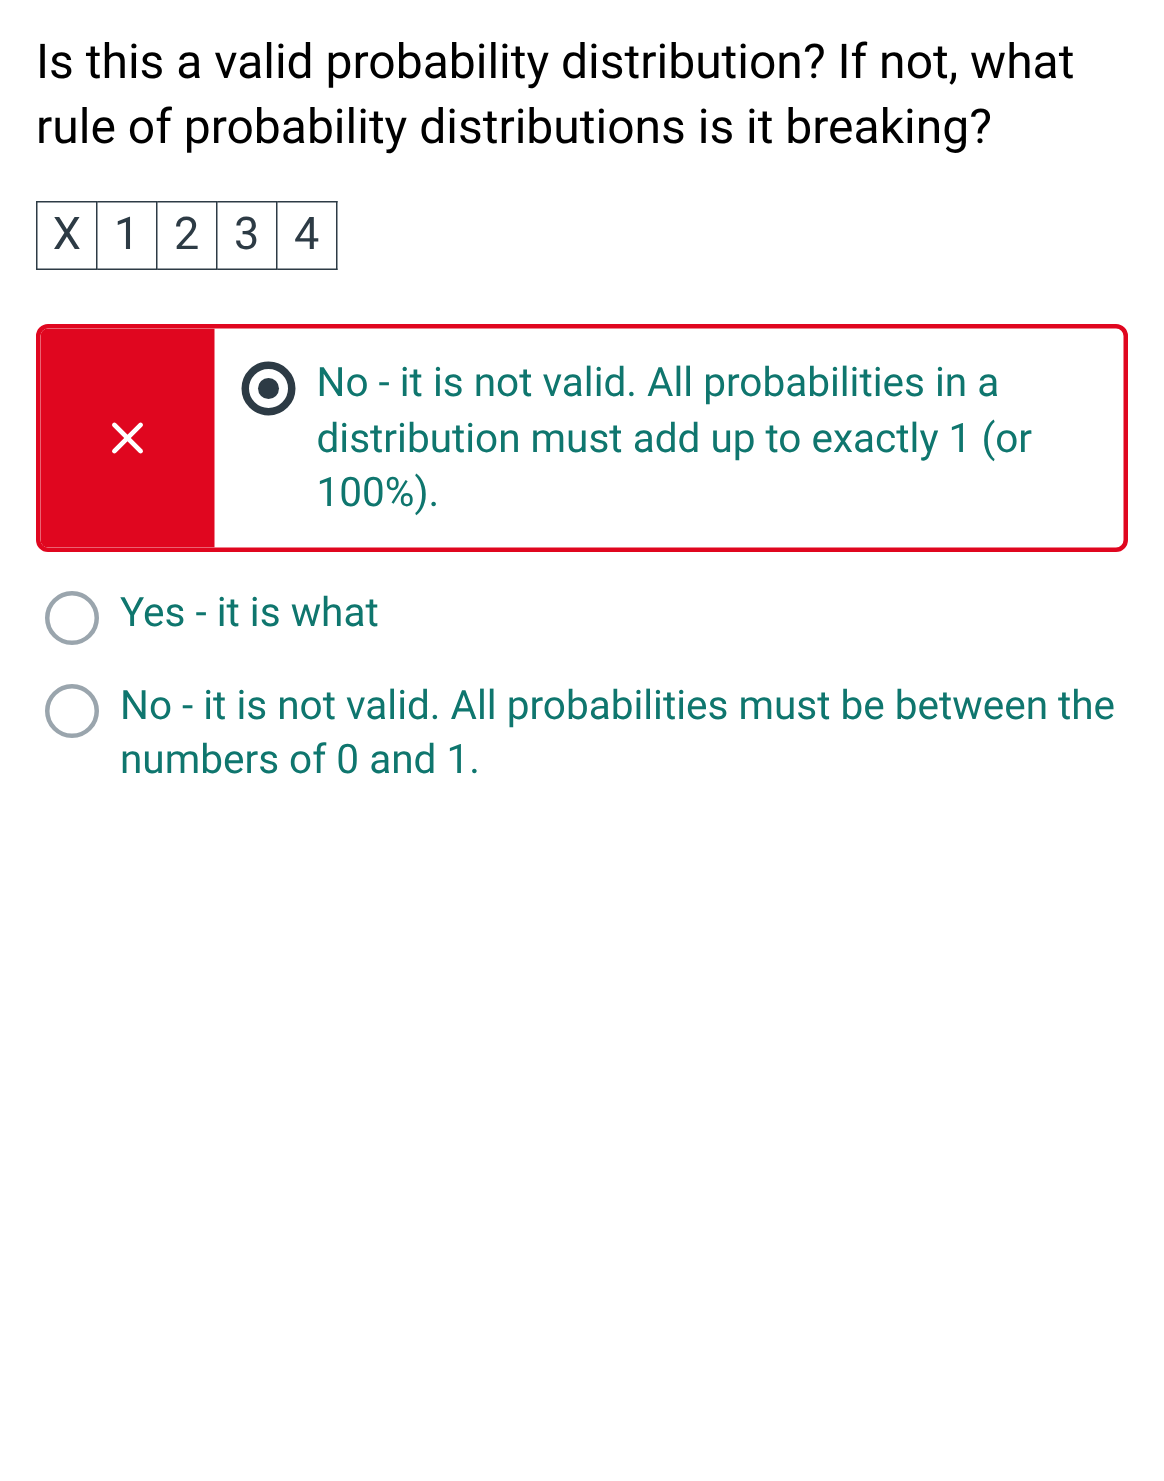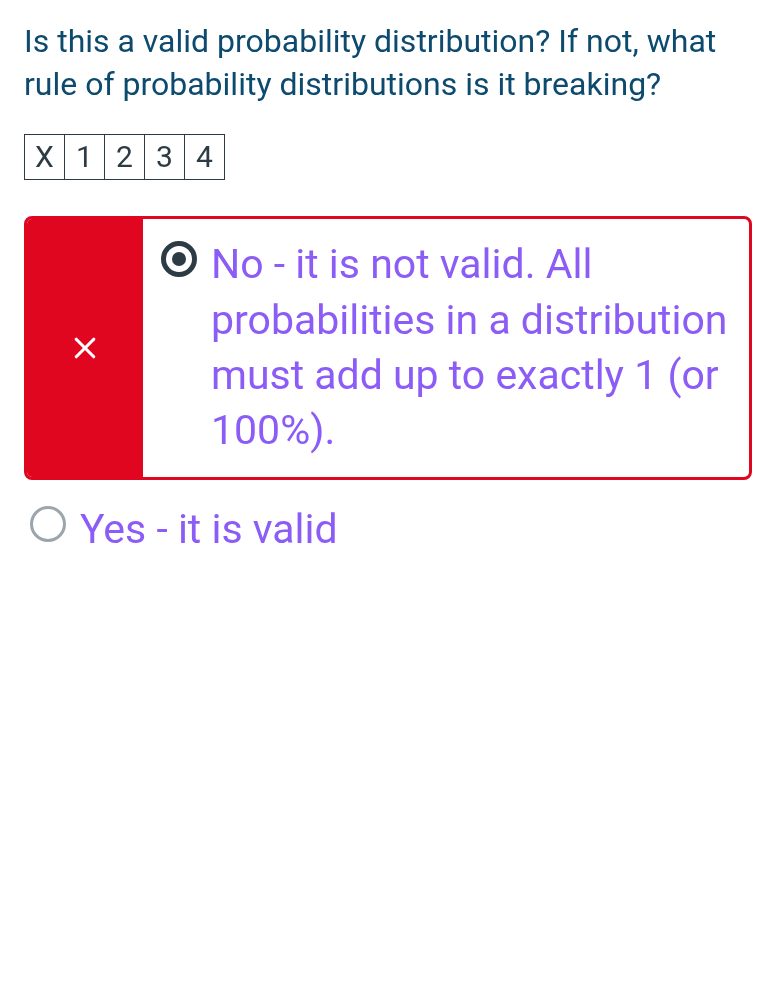--- a/index.html
+++ b/index.html
@@ -10,21 +10,21 @@
     body {
       font-family: -apple-system, BlinkMacSystemFont, "Segoe UI", Roboto, Helvetica, Arial, sans-serif;
       background: #fff;
       width: 776px;
       padding: 20px 24px;
       color: #2d3b45;
     }
     .question-text {
       font-size: 32px;
       line-height: 1.35;
-      color: #0c4a6e;
+      color: #000000;
       margin-bottom: 28px;
       font-weight: 400;
     }
     .prob-table {
       border-collapse: collapse;
       margin-bottom: 36px;
     }
     .prob-table td {
       border: 1.5px solid #2d3b45;
       font-size: 30px;
@@ -102,23 +102,23 @@
       position: absolute;
       top: 50%;
       left: 50%;
       transform: translate(-50%, -50%);
       width: 14px;
       height: 14px;
       background: #2d3b45;
       border-radius: 50%;
     }
     .option-text {
-      font-size: 41px;
+      font-size: 27px;
       line-height: 1.35;
-      color: #8b5cf6;
+      color: #0f766e;
     }
   </style>
 </head>
 <body>
 
 <div class="question-text">Is this a valid probability distribution? If not, what rule of probability distributions is it breaking?</div>
 
 <table class="prob-table">
   <tbody>
       <tr>
@@ -141,17 +141,21 @@
       </svg>
     </div>
     <div class="option-body">
       <div class="radio selected"></div>
       <div class="option-text">No - it is not valid. All probabilities in a distribution must add up to exactly 1 (or 100%).</div>
     </div>
   </div>
 
   <div class="option">
     <div class="radio"></div>
-    <div class="option-text">Yes - it is valid</div>
+    <div class="option-text">Yes - it is what</div>
   </div>
 
+  <div class="option">
+    <div class="radio"></div>
+    <div class="option-text">No - it is not valid. All probabilities must be between the numbers of 0 and 1.</div>
+  </div>
 
 </div>
 
 </body></html>

